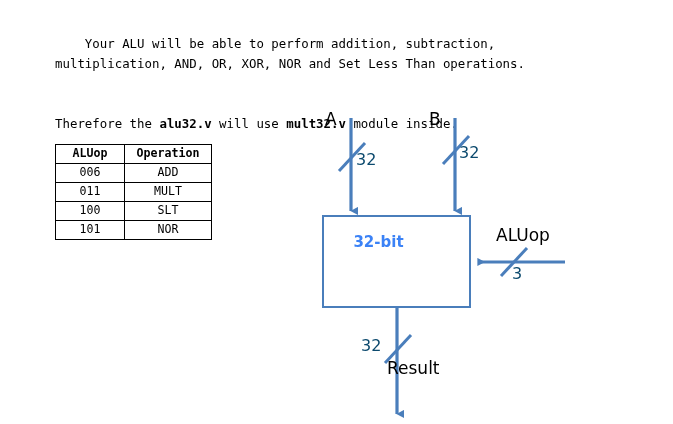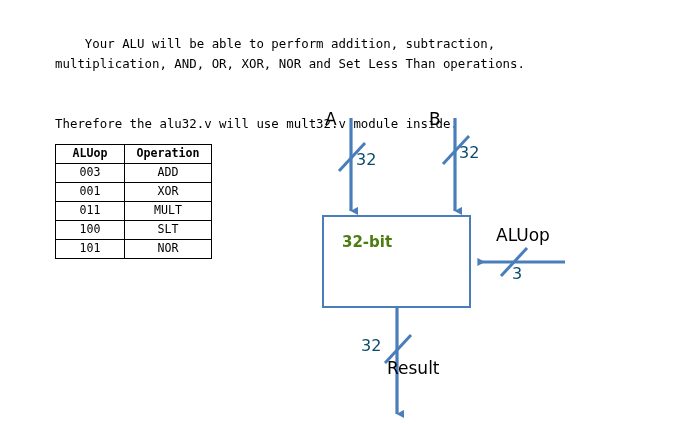--- a/index.html
+++ b/index.html
@@ -22,21 +22,21 @@
     left: 55px;
     top: 14px;
     width: 560px;
     font-family: "DejaVu Sans Mono", monospace;
     font-size: 12.4px;
     line-height: 20px;
     color: #000000;
     white-space: pre-wrap;
   }
   .prose .para2 { display: block; margin-top: 20px; }
-  .prose b { font-weight: normal; }
+  .prose b { font-weight: bold; }
 
   
   .op-table {
     position: absolute;
     left: 55px;
     top: 144px;
     border-collapse: collapse;
     font-family: "DejaVu Sans Mono", monospace;
     font-size: 11.6px;
     color: #000000;
@@ -67,29 +67,29 @@
     left: 322px;
     top: 215px;
     width: 149px;
     height: 93px;
     border: 2px solid #4a7ebb;
     background: #ffffff;
     box-sizing: border-box;
   }
   .alu-text {
     position: absolute;
-    left: 342px;
+    left: 304px;
     top: 228px;
     width: 149px;
-    text-align: left;
+    text-align: center;
     font-family: "DejaVu Sans", sans-serif;
     font-weight: bold;
     font-size: 15px;
     line-height: 28px;
-    color: #4d7c0f;
+    color: #3b82f6;
   }
   .lbl {
     position: absolute;
     font-family: "DejaVu Sans", sans-serif;
     font-size: 17px;
     color: #000000;
     white-space: nowrap;
   }
   .lbl-small {
     position: absolute;
@@ -120,26 +120,22 @@
 
   <table class="op-table">
     <thead>
       <tr>
         <th class="c-code">ALUop</th>
         <th class="c-oper">Operation</th>
       </tr>
     </thead>
     <tbody>
       <tr>
-        <td>003</td>
+        <td>006</td>
         <td>ADD</td>
-      </tr>
-      <tr>
-        <td>001</td>
-        <td>XOR</td>
       </tr>
       <tr>
         <td>011</td>
         <td>MULT</td>
       </tr>
       <tr>
         <td>100</td>
         <td>SLT</td>
       </tr>
       <tr>

